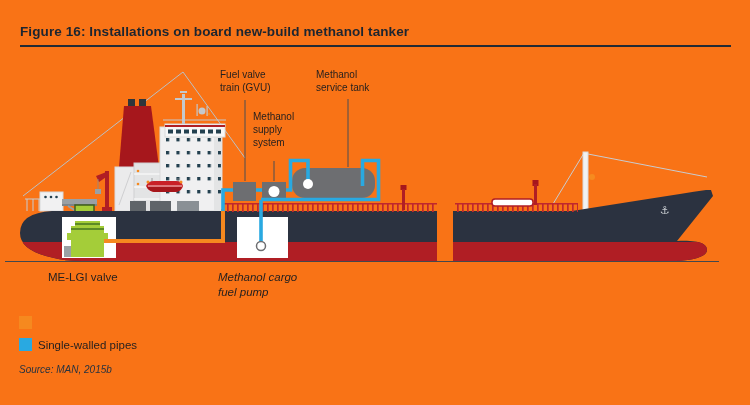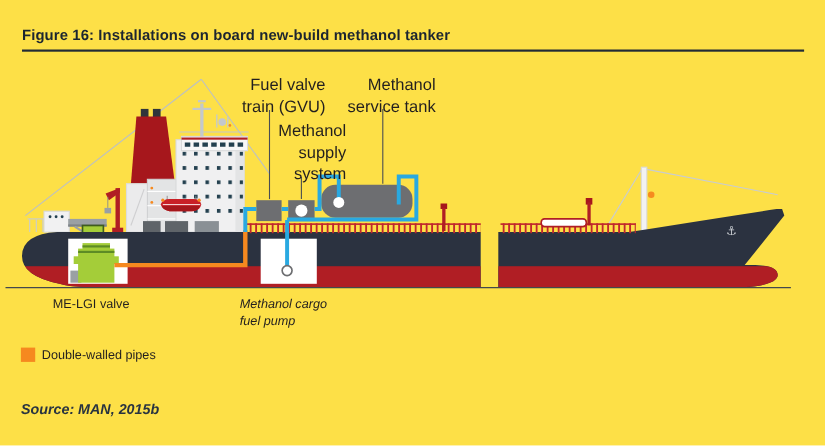--- a/index.html
+++ b/index.html
@@ -1,29 +1,29 @@
 <!DOCTYPE html>
 <html><head>
 <meta charset="utf-8">
 <style>
   html,body{margin:0;padding:0;background:#fff;}
-  .page{position:relative;width:750px;height:405px;background:#fde047;overflow:hidden;
+  .page{position:relative;width:750px;height:405px;background:#f97316;overflow:hidden;
         font-family:"Liberation Sans",sans-serif;}
   .fig-title{position:absolute;left:20px;top:24px;font-size:13.5px;font-weight:bold;
         color:#1c2530;letter-spacing:.1px;}
   .title-rule{position:absolute;left:20px;top:45px;width:711px;height:2px;background:#222b35;}
   svg.diagram{position:absolute;left:0;top:0;width:750px;height:405px;display:block;}
-  .dlabel{position:absolute;font-size:15px;line-height:1.3;color:#221f1f;white-space:pre-line;text-align:right;}
+  .dlabel{position:absolute;font-size:10px;line-height:1.3;color:#221f1f;white-space:pre-line;}
   .blabel{position:absolute;font-size:11.5px;line-height:1.3;color:#221f1f;white-space:pre-line;}
   .legend{position:absolute;left:19px;top:316px;}
   .legend-row{display:flex;align-items:center;height:13px;margin-bottom:9px;}
   .swatch{width:13px;height:13px;margin-right:6px;flex:0 0 13px;}
   .legend-label{font-size:11.5px;color:#221f1f;}
-  .source{position:absolute;left:19px;top:364px;font-size:13px;font-style:italic;
-        font-weight:bold;color:#283340;}
+  .source{position:absolute;left:19px;top:364px;font-size:10px;font-style:italic;
+        font-weight:normal;color:#283340;}
 </style>
 </head>
 <body>
 
 <div class="page">
 
   <div class="fig-title">Figure 16: Installations on board new-build methanol tanker</div>
   <div class="title-rule"></div>
 
   <svg class="diagram" viewBox="0 0 750 405" xmlns="http://www.w3.org/2000/svg">
@@ -225,19 +225,22 @@
   <div class="dlabel" style="left:253px;top:110px;">Methanol
 supply
 system</div>
   <div class="blabel" style="left:48px;top:270px;">ME-LGI valve</div>
   <div class="blabel" style="left:218px;top:270px;font-style:italic;">Methanol cargo
 fuel pump</div>
 
   <div class="legend">
     <div class="legend-row">
       <div class="swatch" style="background-color: rgb(246, 137, 31);"></div>
-      <div class="legend-label">Double-walled pipes</div>
+    </div>
+    <div class="legend-row">
+      <div class="swatch" style="background-color: rgb(41, 169, 225);"></div>
+      <div class="legend-label">Single-walled pipes</div>
     </div>
   </div>
 
   <div class="source">Source: MAN, 2015b</div>
 
 </div>
 
 </body></html>

